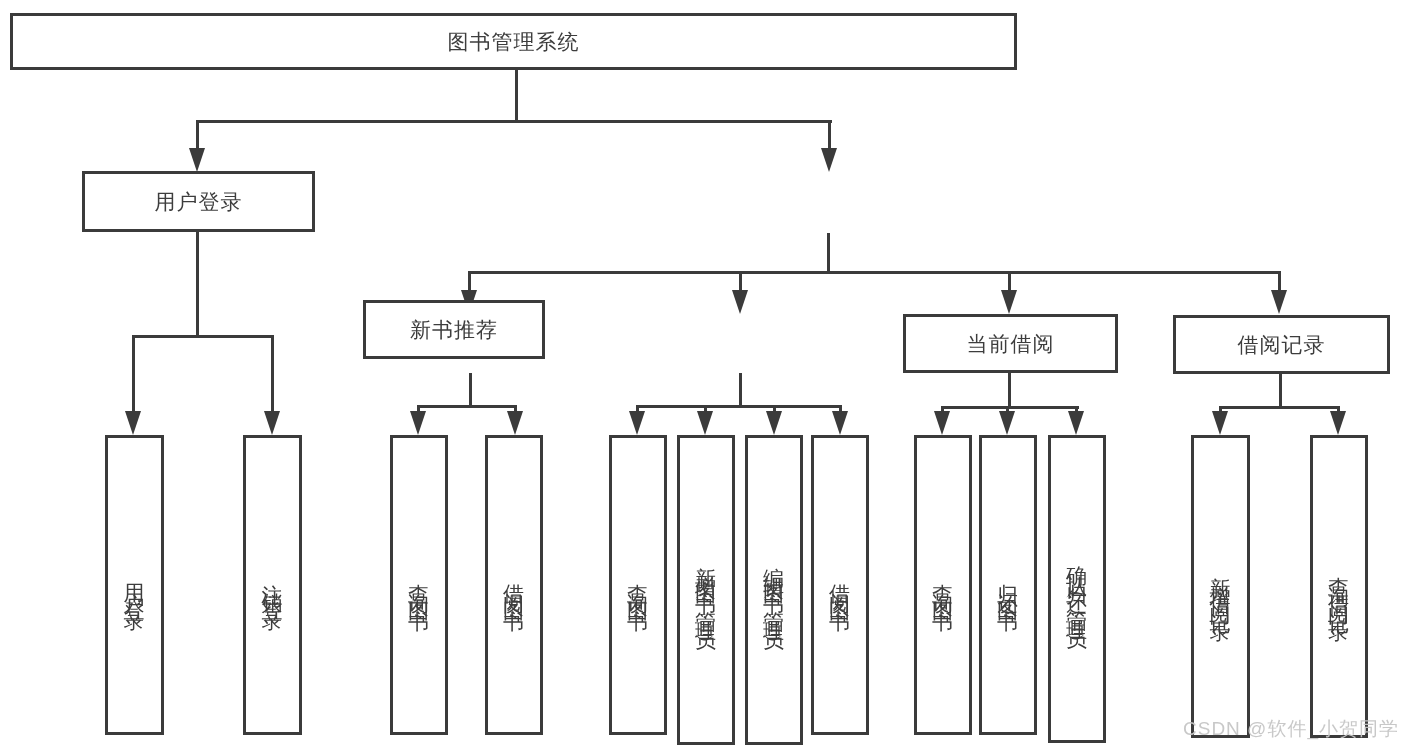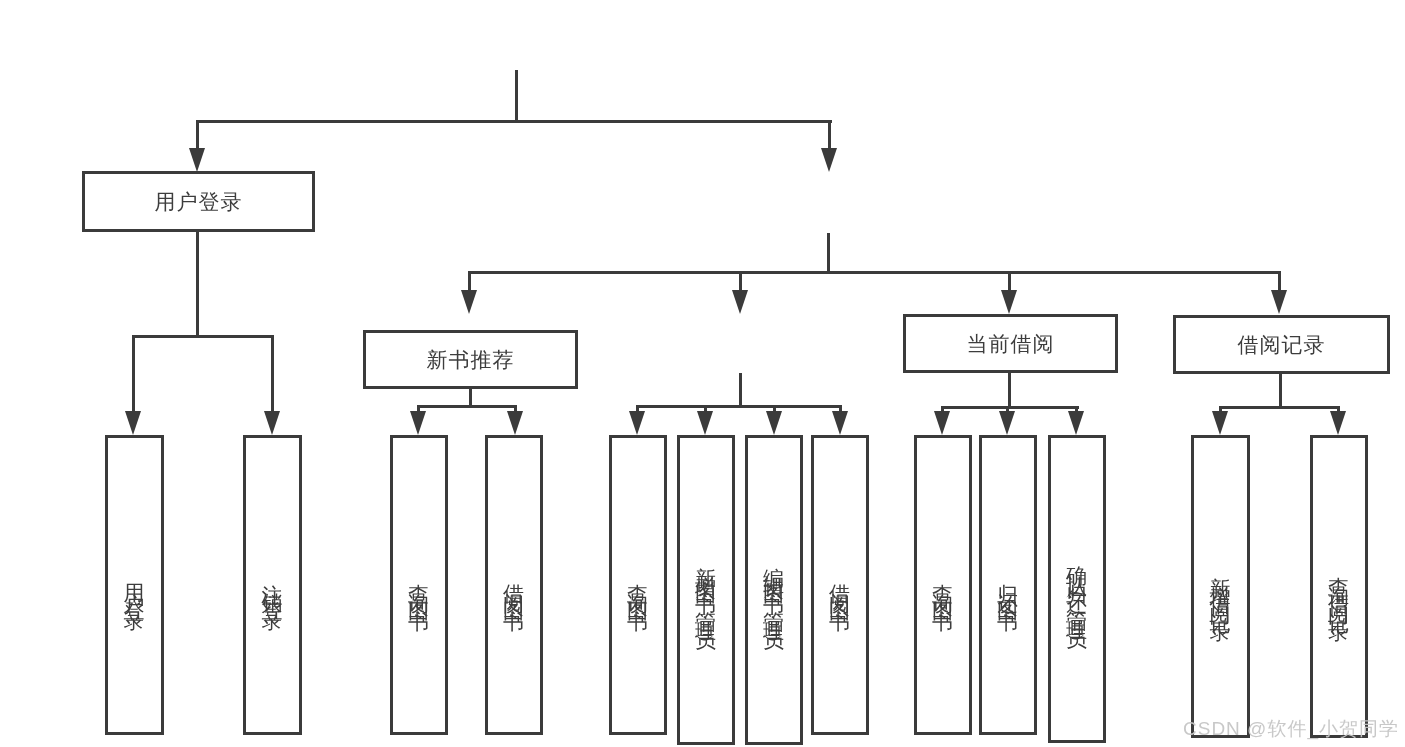--- a/index.html
+++ b/index.html
@@ -57,20 +57,23 @@
     white-space:nowrap;
     z-index:6;
     letter-spacing:1px;
   }
 </style>
 </head>
 <body>
 
 <div class="stage">
 
+  <div class="hnode" style="left:10px;top:13px;width:1007px;height:57px;">
+    <span>图书管理系统</span>
+  </div>
 
   <div class="vline" style="left:515px;top:70px;height:52px;"></div>
   <div class="hline" style="left:196px;top:120px;width:636px;"></div>
   <div class="vline" style="left:196px;top:120px;height:29px;"></div>
   <div class="arrow" style="left:189px;top:148px;"></div>
   <div class="vline" style="left:828px;top:120px;height:29px;"></div>
   <div class="arrow" style="left:821px;top:148px;"></div>
 
   <div class="hnode" style="left:82px;top:171px;width:233px;height:61px;">
     <span>用户登录</span>
@@ -87,21 +90,21 @@
   <div class="hline" style="left:468px;top:271px;width:813px;"></div>
   <div class="vline" style="left:468px;top:271px;height:20px;"></div>
   <div class="arrow" style="left:461px;top:290px;"></div>
   <div class="vline" style="left:739px;top:271px;height:20px;"></div>
   <div class="arrow" style="left:732px;top:290px;"></div>
   <div class="vline" style="left:1008px;top:271px;height:20px;"></div>
   <div class="arrow" style="left:1001px;top:290px;"></div>
   <div class="vline" style="left:1278px;top:271px;height:20px;"></div>
   <div class="arrow" style="left:1271px;top:290px;"></div>
 
-  <div class="hnode" style="left:363px;top:330px;width:215px;height:59px;">
+  <div class="hnode" style="left:363px;top:300px;width:182px;height:59px;">
     <span>新书推荐</span>
   </div>
   <div class="hnode" style="left:903px;top:314px;width:215px;height:59px;">
     <span>当前借阅</span>
   </div>
   <div class="hnode" style="left:1173px;top:315px;width:217px;height:59px;">
     <span>借阅记录</span>
   </div>
 
   <div class="vline" style="left:469px;top:373px;height:34px;"></div>

